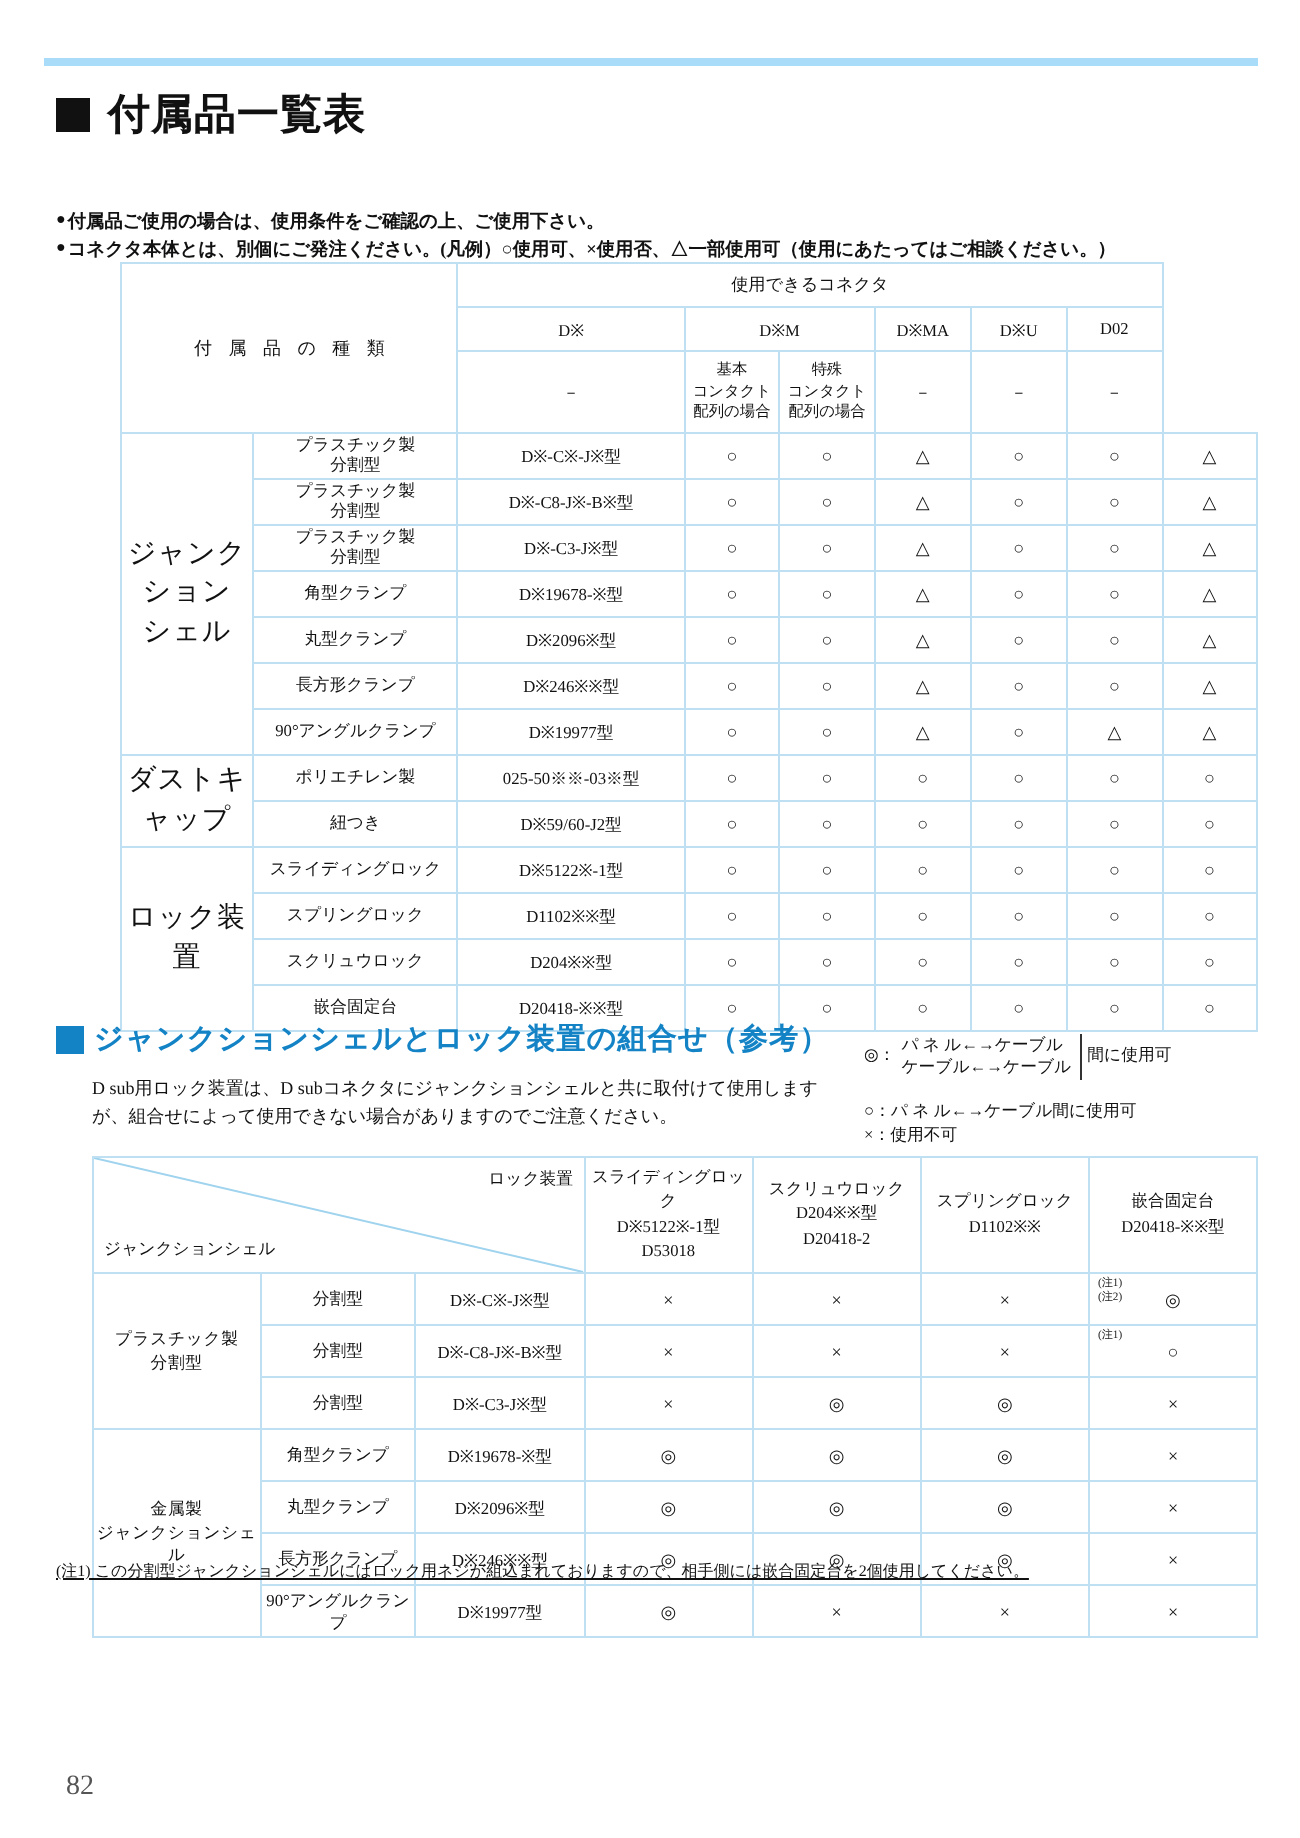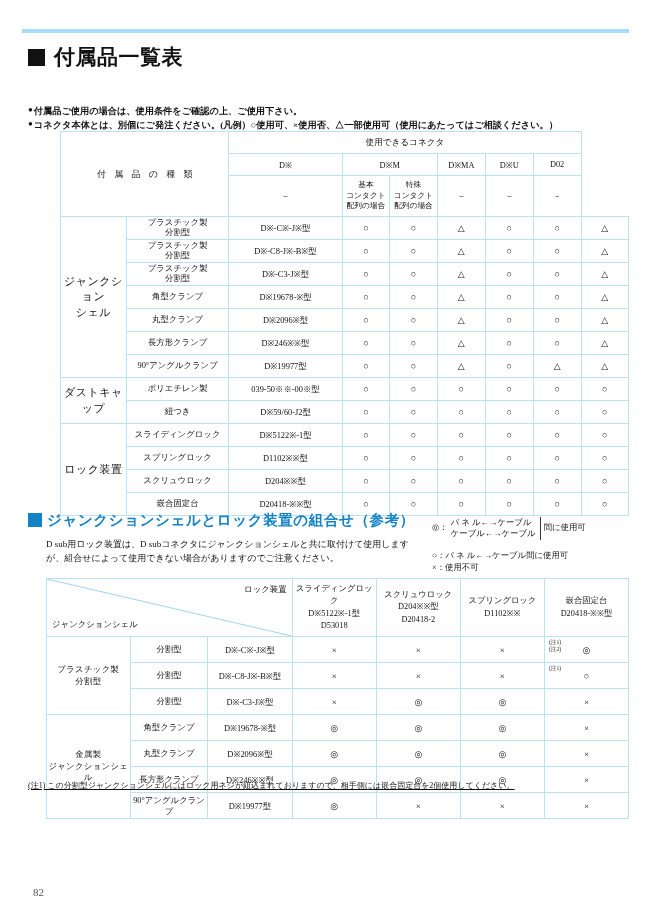--- a/index.html
+++ b/index.html
@@ -103,21 +103,21 @@
     font-size: 8.4px;
   }
   .modelcell {
     text-align: left;
     padding-left: 7px;
     width: 115px;
     font-size: 8.4px;
   }
   .groupcell {
     width: 67px;
-    font-size: 11px;
+    font-size: 14px;
     line-height: 1.4;
     letter-spacing: 0.5px;
   }
   .symcell { width: 48px; height: 22px; font-size: 9px; color: #4a4a4a; }
   .subhdr {
     font-size: 7.7px;
     line-height: 1.35;
     text-align: left;
     padding-left: 5px;
   }
@@ -268,21 +268,21 @@
     font-size: 8px;
     line-height: 1.65;
     color: #111;
     text-decoration: underline;
   }
   .footnotes div { white-space: nowrap; }
   .pageno {
     position: absolute;
     left: 33px;
     top: 886px;
-    font-size: 11px;
+    font-size: 14px;
     color: #555;
   }
 </style>
 </head>
 <body>
 
 <div class="page">
 
   <div class="top-rule"></div>
 
@@ -416,21 +416,21 @@
           <td class="symcell">△</td>
           <td class="symcell">△</td>
         </tr>
         <tr>
           <td class="groupcell" rowspan="2">
             <span style="display:block">ダストキャップ</span>
           </td>
           <td class="namecell">
             <span style="display:block">ポリエチレン製</span>
           </td>
-          <td class="modelcell">039-50※※-00※型</td>
+          <td class="modelcell">025-50※※-03※型</td>
           <td class="symcell">○</td>
           <td class="symcell">○</td>
           <td class="symcell">○</td>
           <td class="symcell">○</td>
           <td class="symcell">○</td>
           <td class="symcell">○</td>
         </tr>
         <tr>
           <td class="namecell">
             <span style="display:block">紐つき</span>

